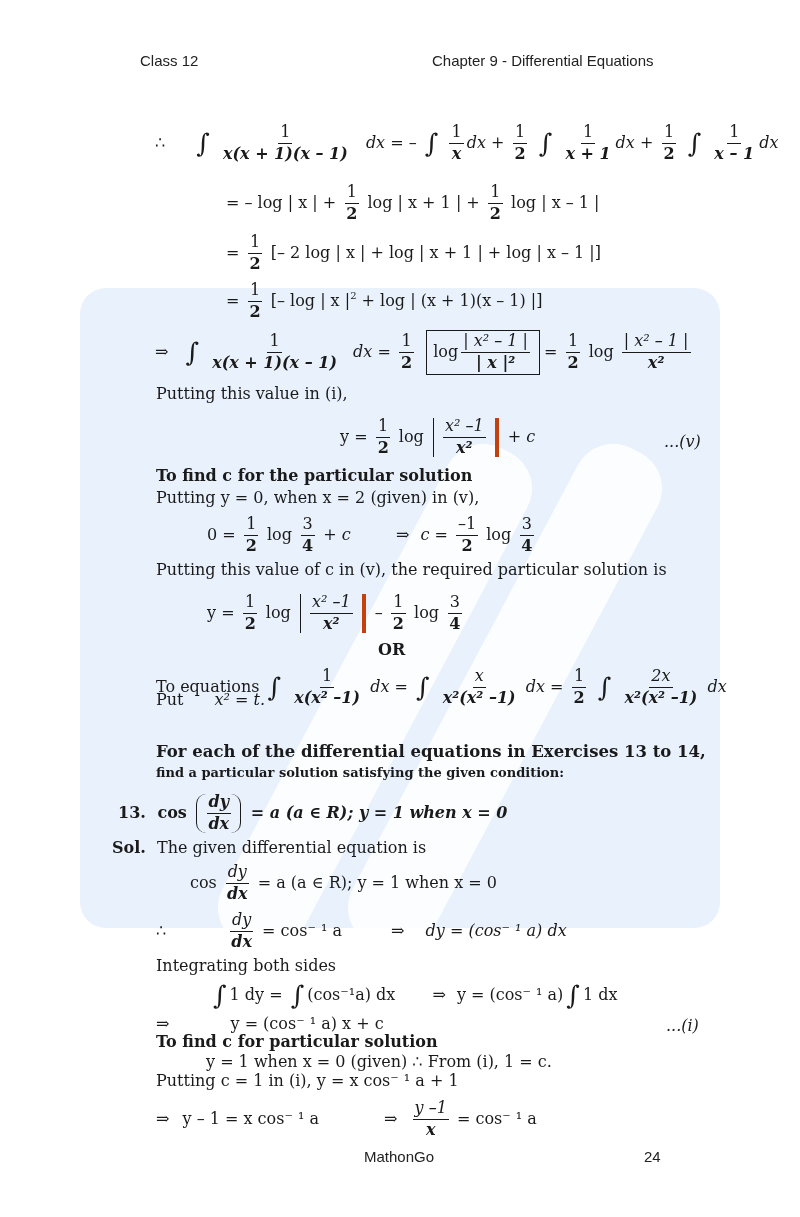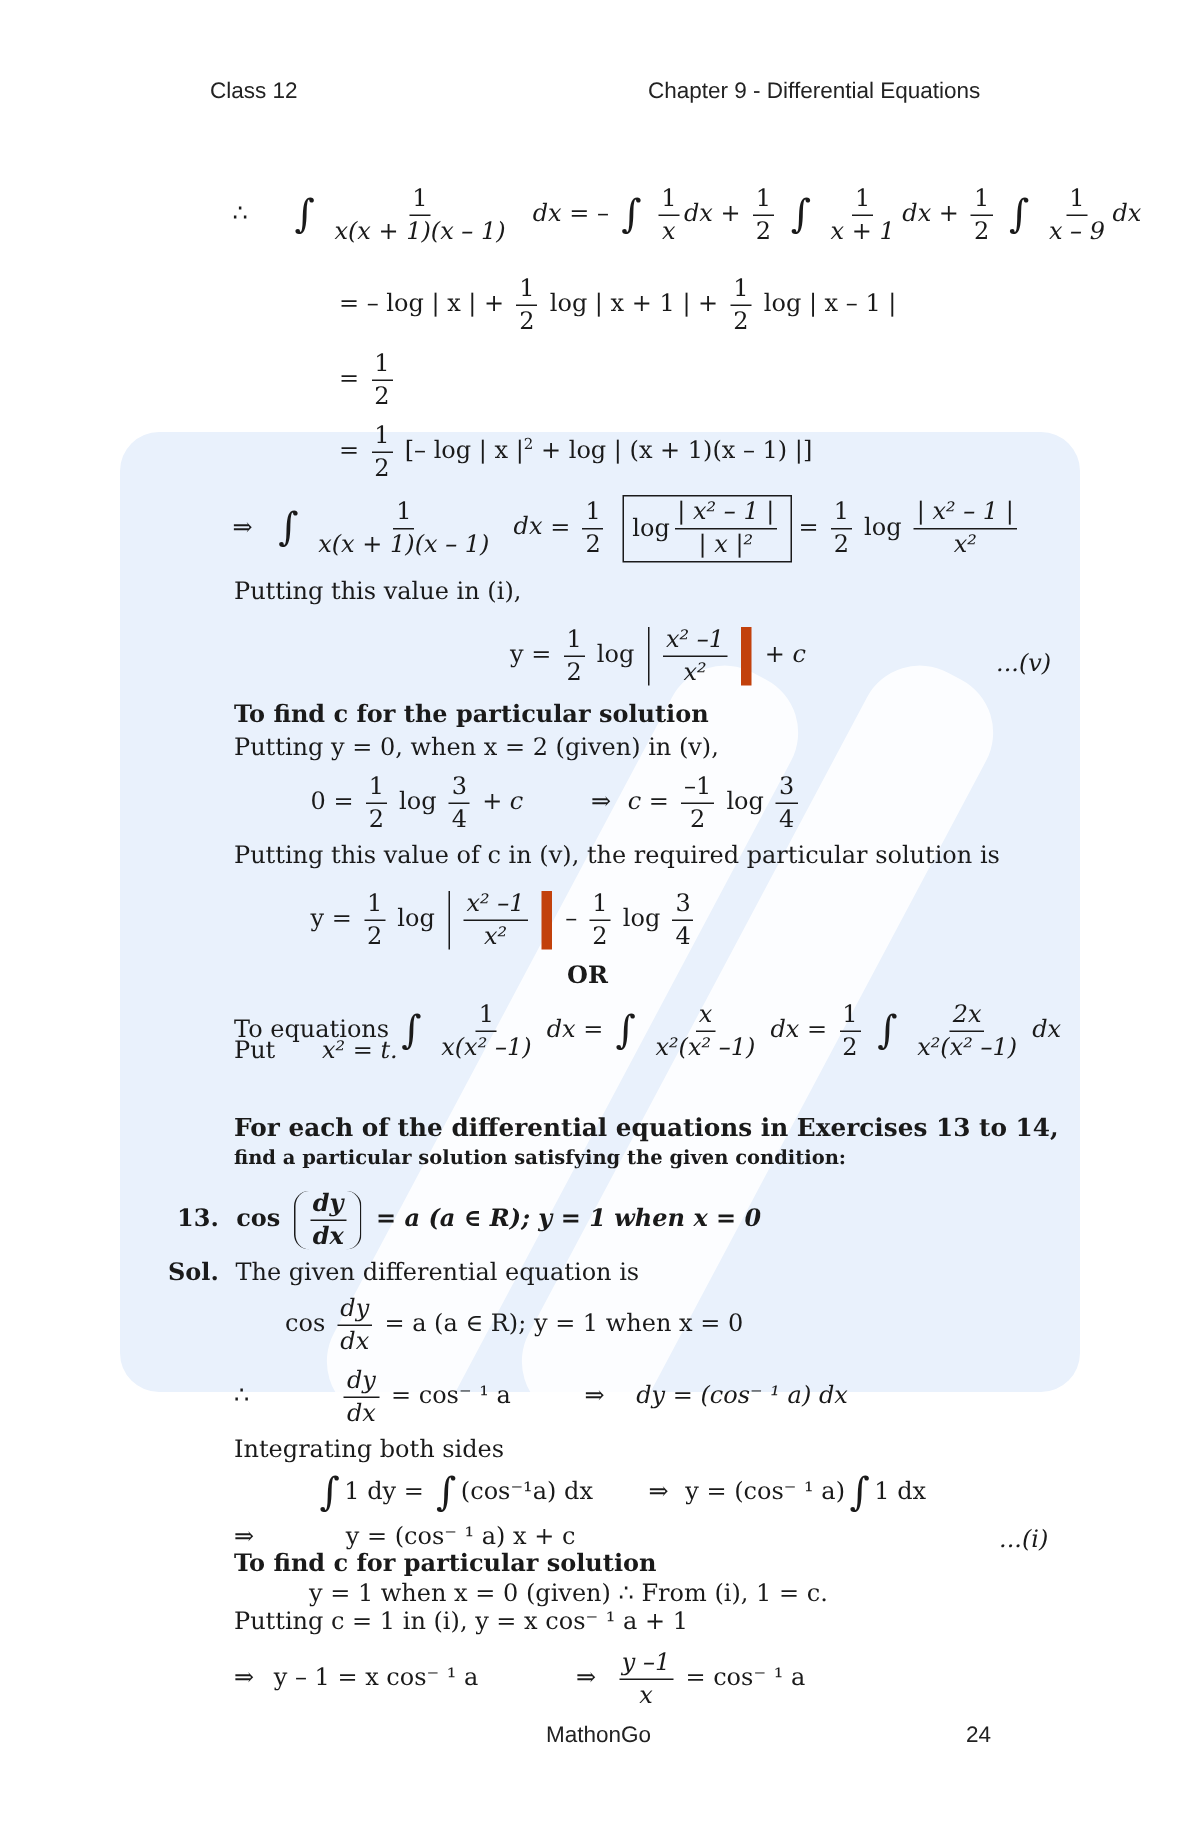--- a/index.html
+++ b/index.html
@@ -9,23 +9,23 @@
   .ftr { position: absolute; top: 1148px; font-family: "Liberation Sans", sans-serif; font-size: 15px; color: #222; }
   .wm-box { position: absolute; left: 80px; top: 288px; width: 640px; height: 640px;
             background: #e9f1fc; border-radius: 26px; overflow: hidden; }
   .wm-stripe { position: absolute; background: #ffffff; opacity: 0.85; border-radius: 40px;
                width: 90px; height: 560px; transform: rotate(28deg); }
   .row { position: absolute; font-size: 16px; white-space: nowrap; line-height: 1; }
   .it { font-style: italic; }
   .b { font-weight: bold; text-align: center; }
   .frac { display: inline-flex; flex-direction: column; align-items: center; vertical-align: middle; margin: 0 3px; }
   .frac .n { padding: 0 2px 2px; border-bottom: 1px solid #1a1a1a; line-height: 1.05; }
-  .frac .d { padding: 2px 2px 0; line-height: 1.05; }
+  .frac .d { padding: 2px 2px 0; line-height: 1.05; font-weight: bold; }
   .int { font-size: 26px; vertical-align: middle; margin: 0 3px; font-family: "DejaVu Serif", serif; font-weight: 300; }
-  .abs { display: inline-flex; align-items: center; border-left: 1px solid #1a1a1a; border-right: 7px solid #c2410c; padding: 0 6px; vertical-align: middle; margin: 0 4px; }
+  .abs { display: inline-flex; align-items: center; border-left: 1px solid #1a1a1a; border-right: 4px solid #c2410c; padding: 0 6px; vertical-align: middle; margin: 0 4px; }
   .brk { display: inline-flex; align-items: center; border: 1px solid #1a1a1a; border-top-width: 1px; padding: 0 6px; vertical-align: middle; margin: 0 4px; border-radius: 0; }
   .brk.sq { border-top: 1px solid #1a1a1a; border-bottom: 1px solid #1a1a1a; }
   .paren { display: inline-flex; align-items: center; border-left: 1px solid #1a1a1a; border-right: 1px solid #1a1a1a; border-radius: 10px; padding: 0 6px; vertical-align: middle; margin: 0 4px; }
   sup { font-size: 10px; }
   .tag { position: absolute; font-size: 16px; }
 </style>
 </head>
 <body>
 
 <div class="hdr" style="left:140px">Class 12</div>
@@ -61,21 +61,21 @@
       <span class="d">x + 1</span>
     </span><span class="it">dx</span>
   <span>+</span>
   <span class="frac">
       <span class="n">1</span>
       <span class="d">2</span>
     </span>
   <span class="int">∫</span>
   <span class="frac it">
       <span class="n" style="font-style:normal">1</span>
-      <span class="d">x – 9</span>
+      <span class="d">x – 1</span>
     </span><span class="it">dx</span>
 </div>
 
 <div class="row" style="left:226px; top:184px">
   <span>= – log | x | +</span>
   <span class="frac">
       <span class="n">1</span>
       <span class="d">2</span>
     </span>
   <span>log | x + 1 | +</span>
@@ -85,20 +85,21 @@
     </span>
   <span>log | x – 1 |</span>
 </div>
 
 <div class="row" style="left:226px; top:234px">
   <span>=</span>
   <span class="frac">
       <span class="n">1</span>
       <span class="d">2</span>
     </span>
+  <span>[– 2 log | x | + log | x + 1 | + log | x – 1 |]</span>
 </div>
 
 <div class="row" style="left:226px; top:282px; z-index:2">
   <span>=</span>
   <span class="frac">
       <span class="n">1</span>
       <span class="d">2</span>
     </span>
   <span>[– log | x |</span><sup>2</sup>
   <span>+ log | (x + 1)(x – 1) |]</span>

